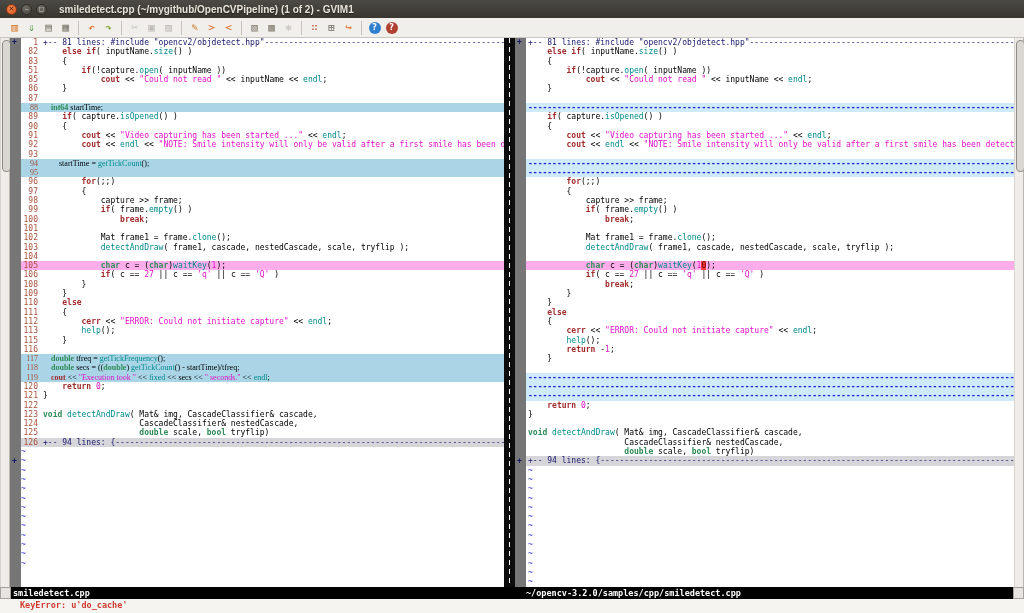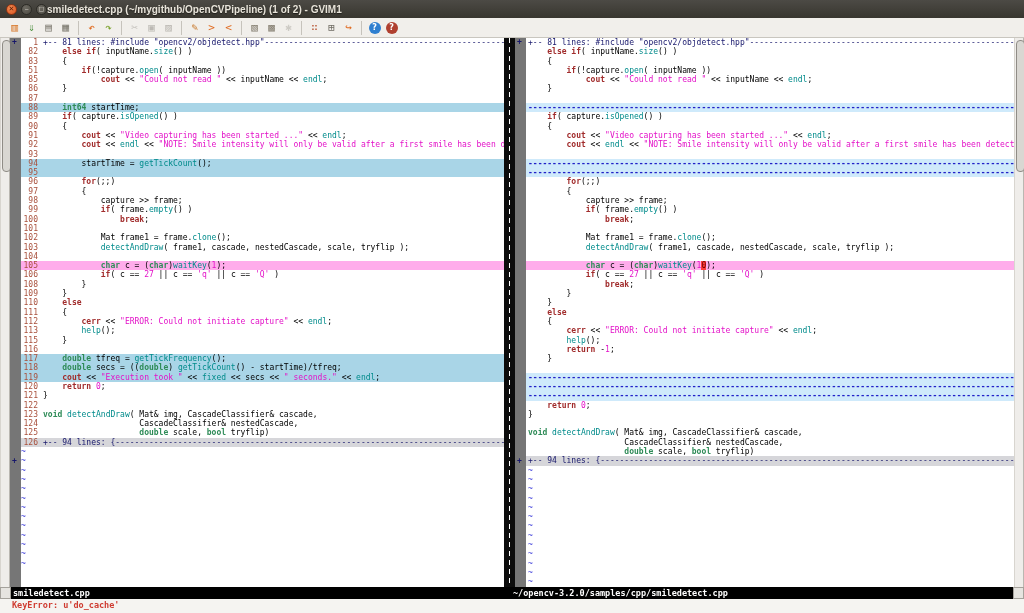--- a/index.html
+++ b/index.html
@@ -6,21 +6,21 @@
   #shot{position:relative;width:1024px;height:613px;overflow:hidden;background:#f5f4f1;
         font-family:"DejaVu Sans Mono",monospace;}
   
   .titlebar{position:absolute;left:0;top:0;width:1024px;height:18px;
     background:linear-gradient(#4c4a45,#38362f);display:flex;align-items:center;}
   .winbtns{display:flex;gap:4px;margin-left:6px;}
   .wbtn{width:11px;height:11px;border-radius:50%;font:7px "Liberation Sans",sans-serif;
     display:flex;align-items:center;justify-content:center;box-sizing:border-box;}
   .wbtn.close{background:radial-gradient(circle at 35% 30%,#f28a52,#d9541f);border:1px solid #8c3412;color:#5e2008;}
   .wbtn.plain{background:radial-gradient(circle at 35% 30%,#6d6a62,#4a4840);border:1px solid #2c2b26;color:#cfccc4;}
-  .title-text{color:#e8e4da;font:bold 10px "Liberation Sans",sans-serif;
+  .title-text{color:#e8e4da;font:bold 10px "Liberation Sans",sans-serif;margin-left:12px;
     text-shadow:0 1px 1px #201f1b;white-space:nowrap;}
   
   .toolbar{position:absolute;left:0;top:18px;width:1024px;height:20px;background:#f1efeb;
     border-bottom:1px solid #c9c6bf;display:flex;align-items:center;padding-left:6px;box-sizing:border-box;}
   .tbi{width:17px;height:15px;display:flex;align-items:center;justify-content:center;
     font-size:11px;line-height:15px;cursor:default;}
   .tbi.disabled{opacity:.4;}
   .tbi .circ{width:12px;height:12px;border-radius:50%;display:flex;align-items:center;justify-content:center;
     font:bold 8px "DejaVu Sans",sans-serif;}
   .tbsep{width:1px;height:14px;background:#c6c3bc;margin:0 4px;}
@@ -35,42 +35,42 @@
   .pane{position:relative;overflow:hidden;background:#fff;flex:none;}
   .pane.left{width:483px;}
   .pane.right{width:488px;}
   .vsep{width:11px;background:#0c0c0c;position:relative;flex:none;}
   .vsep:after{content:"";position:absolute;left:5px;top:0;bottom:0;width:1px;
     background:repeating-linear-gradient(#fff 0 5px,#0c0c0c 5px 9px);}
   .row{height:9.3px;line-height:9.4px;white-space:pre;overflow:hidden;
     font-size:8px;color:#000;}
   .num{display:inline-block;width:17px;margin-right:5px;text-align:right;color:#a8503c;}
   .pane.right .row{padding-left:2px;}
-  .hl-add{background:var(--diffadd);}
+  .hl-add{background:var(--diffadd);font-family:Liberation Serif, serif;}
   .hl-chg{background:var(--diffchg);}
   .row.fold{color:var(--foldfg);}
   .row.foldbg{background:#d6d6da;}
   .row.filler{background:var(--diffdel);color:#2121c8;font-weight:bold;}
   .row.tilde{color:#3434d8;}
   .tk-k{color:var(--kw);font-weight:bold;}
   .tk-t{color:var(--typ);font-weight:bold;}
   .tk-f{color:var(--fn);}
   .tk-s{color:var(--str);}
   .tk-x{background:var(--difftxt);color:#6d0000;}
   
   .statusrow{position:absolute;left:0;top:587px;width:1024px;height:22px;}
   .stbar{position:absolute;top:0;height:12px;background:#000;color:#fff;
     font:bold 8.5px "DejaVu Sans Mono",monospace;line-height:12px;white-space:nowrap;overflow:hidden;}
   .stbar .file{margin-left:13px;}
   .stbar .pos,.stbar .scroll{position:absolute;top:16px;}
   .stnub{position:absolute;top:0;width:11px;height:12px;background:#e6e4e0;
     border:1px solid #a5a29c;box-sizing:border-box;}
   
   .cmdline{position:absolute;left:0;top:599px;width:812px;height:14px;background:#f5f4f1;
-    font:8.5px "DejaVu Sans Mono",monospace;line-height:13px;}
+    font:8.5px "DejaVu Sans Mono",monospace;line-height:13px;padding-left:8px;}
   .cmdline .err{color:#cf3b30;margin-left:12px;font-weight:bold;}
 </style>
 </head>
 <body>
 
 <div id="shot">
 
   <div class="titlebar">
     <div class="winbtns">
       <div class="wbtn close">✕</div>
@@ -252,21 +252,21 @@
   </div>
 
   <div class="statusrow">
     <div class="stbar" style="left:0;width:511px;">
       <div class="stnub" style="left:0;"></div>
       <span class="file">smiledetect.cpp</span>
       <span class="pos" style="right:76px;">1,1</span>
       <span class="scroll" style="right:6px;">All</span>
     </div>
     <div class="stbar" style="left:511px;width:513px;">
-      <span class="file" style="margin-left:2px;">~/opencv-3.2.0/samples/cpp/smiledetect.cpp</span>
+      <span class="file" style="margin-left:15px;">~/opencv-3.2.0/samples/cpp/smiledetect.cpp</span>
       <span class="pos" style="right:88px;">1,1</span>
       <span class="scroll" style="right:16px;">All</span>
       <div class="stnub" style="right:0;"></div>
     </div>
   </div>
 
   <div class="cmdline">
     <span class="err">KeyError: u'do_cache'</span>
   </div>
 

